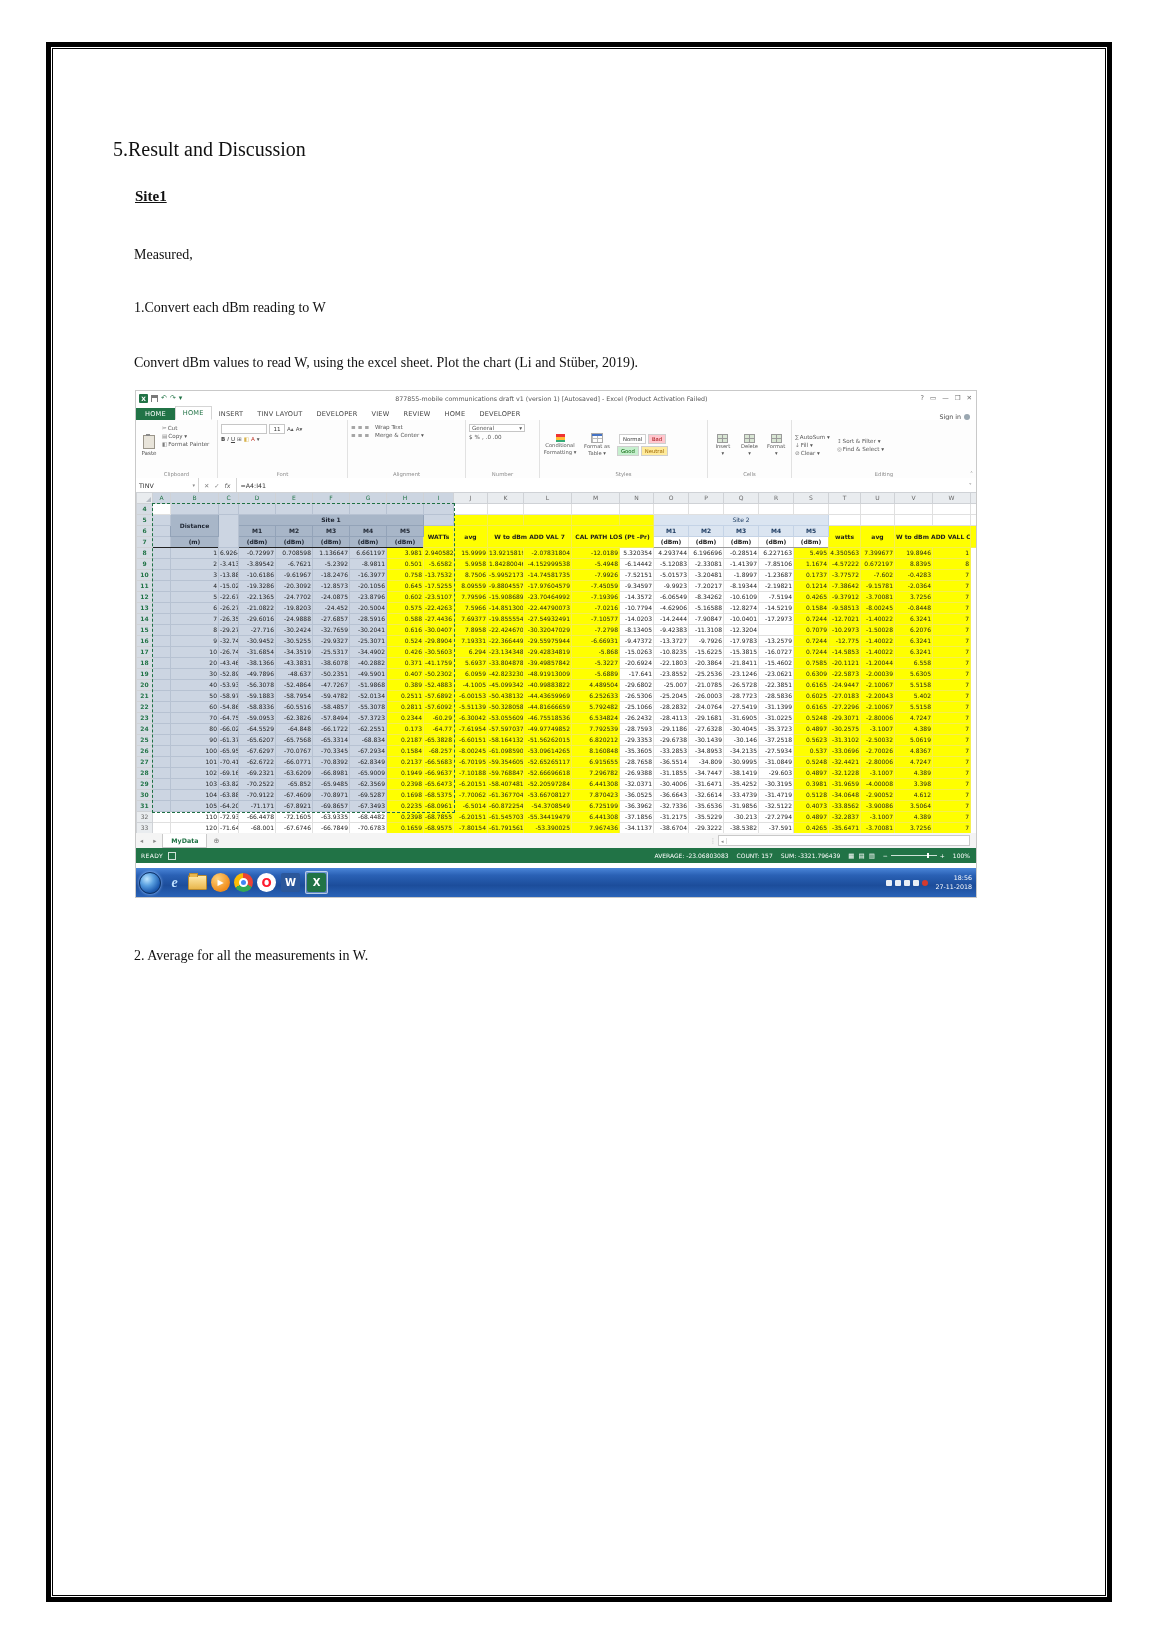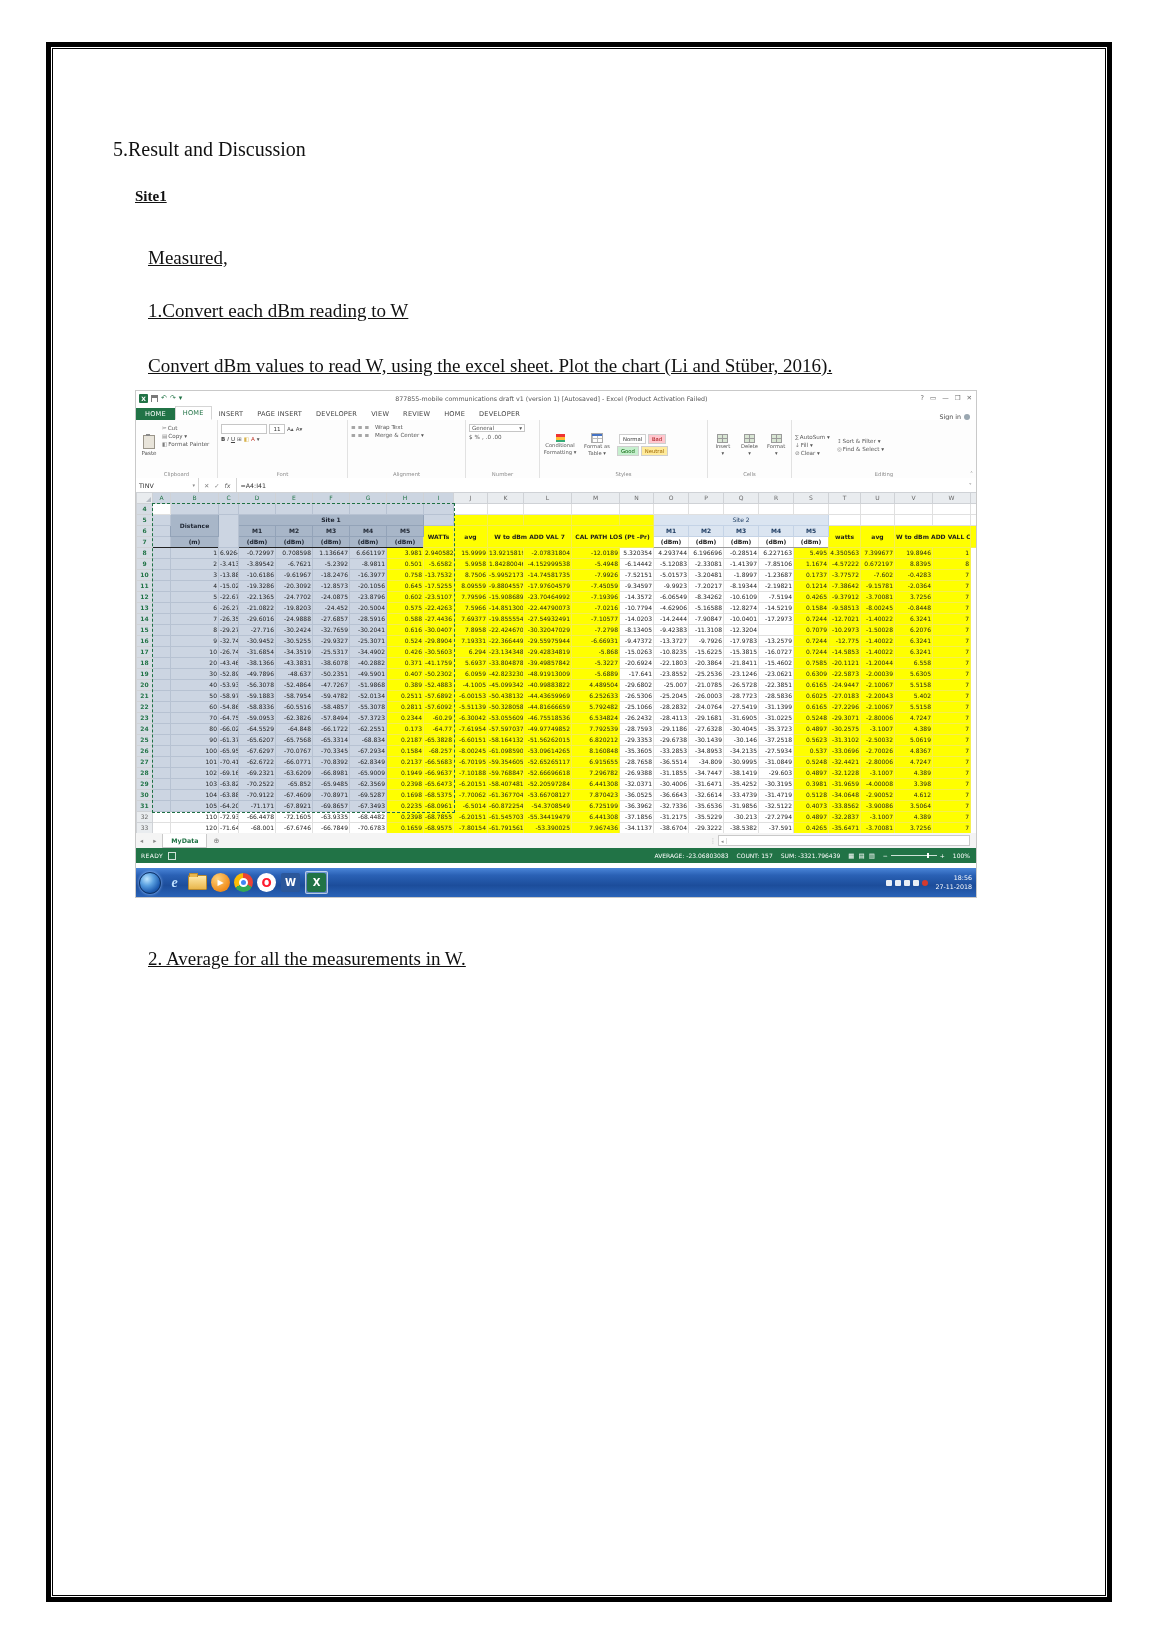--- a/index.html
+++ b/index.html
@@ -2,21 +2,21 @@
 <html><head>
 <meta charset="utf-8">
 <style>
   html,body{margin:0;padding:0;}
   body{width:1158px;height:1638px;background:#fff;position:relative;overflow:hidden;
        font-family:"Liberation Serif", serif;color:#111;}
   .frame{position:absolute;left:46px;top:42px;width:1056px;height:1550px;border:5px solid #000;}
   .frame-in{position:absolute;inset:1px;border:1px solid #000;}
   .doc-heading{position:absolute;left:113px;top:138px;font-size:20px;font-weight:normal;}
   .doc-site{position:absolute;left:135px;top:188px;font-size:15px;font-weight:bold;text-decoration:underline;}
-  .doc-p{position:absolute;left:148px;font-size:19px;text-decoration:underline;}
+  .doc-p{position:absolute;left:134px;font-size:14px;}
   .p-measured{top:247px;} .p-step1{top:300px;text-align:right;} .p-note{top:355px;} .p-step2{top:948px;}
 
   
   .xl{position:absolute;left:135px;top:390px;width:840px;height:506px;
       font-family:"DejaVu Sans", sans-serif;background:#fff;border:1px solid #c9c9c9;font-size:6.5px;color:#444;}
   
   .xl-title{position:absolute;left:0;top:0;width:100%;height:14px;background:#fff;display:flex;align-items:center;}
   .qat{display:flex;align-items:center;gap:3px;padding-left:3px;}
   .xlogo{width:9px;height:9px;background:#217346;color:#fff;font-size:6px;font-weight:bold;
          display:flex;align-items:center;justify-content:center;border-radius:1px;}
@@ -132,21 +132,21 @@
 <body>
 
 <div class="frame">
     <div class="frame-in"></div>
   </div>
 
 <div class="doc-heading">5.Result and Discussion</div>
 <div class="doc-site">Site1</div>
 <div class="doc-p p-measured">Measured,</div>
 <div class="doc-p p-step1">1.Convert each dBm reading to W</div>
-<div class="doc-p p-note">Convert dBm values to read W, using the excel sheet. Plot the chart (Li and Stüber, 2016).</div>
+<div class="doc-p p-note">Convert dBm values to read W, using the excel sheet. Plot the chart (Li and Stüber, 2019).</div>
 <div class="doc-p p-step2">2. Average for all the measurements in W.</div>
 
 <div class="xl">
 
   <div class="xl-title">
     <div class="qat">
       <span class="xlogo">X</span>
       <span class="saveic"></span>
       <span class="qg">↶</span>
       <span class="qg">↷</span>
@@ -159,21 +159,21 @@
       <span>—</span>
       <span>❐</span>
       <span>✕</span>
     </div>
   </div>
 
   <div class="xl-tabs">
     <span class="rtab file">HOME</span>
     <span class="rtab active">HOME</span>
     <span class="rtab">INSERT</span>
-    <span class="rtab">PAGE INSERT</span>
+    <span class="rtab">TINV LAYOUT</span>
     <span class="rtab">DEVELOPER</span>
     <span class="rtab">VIEW</span>
     <span class="rtab">REVIEW</span>
     <span class="rtab">HOME</span>
     <span class="rtab">DEVELOPER</span>
     <span class="signin">
         <span>Sign in</span>
         <span class="person"></span>
       </span>
   </div>

